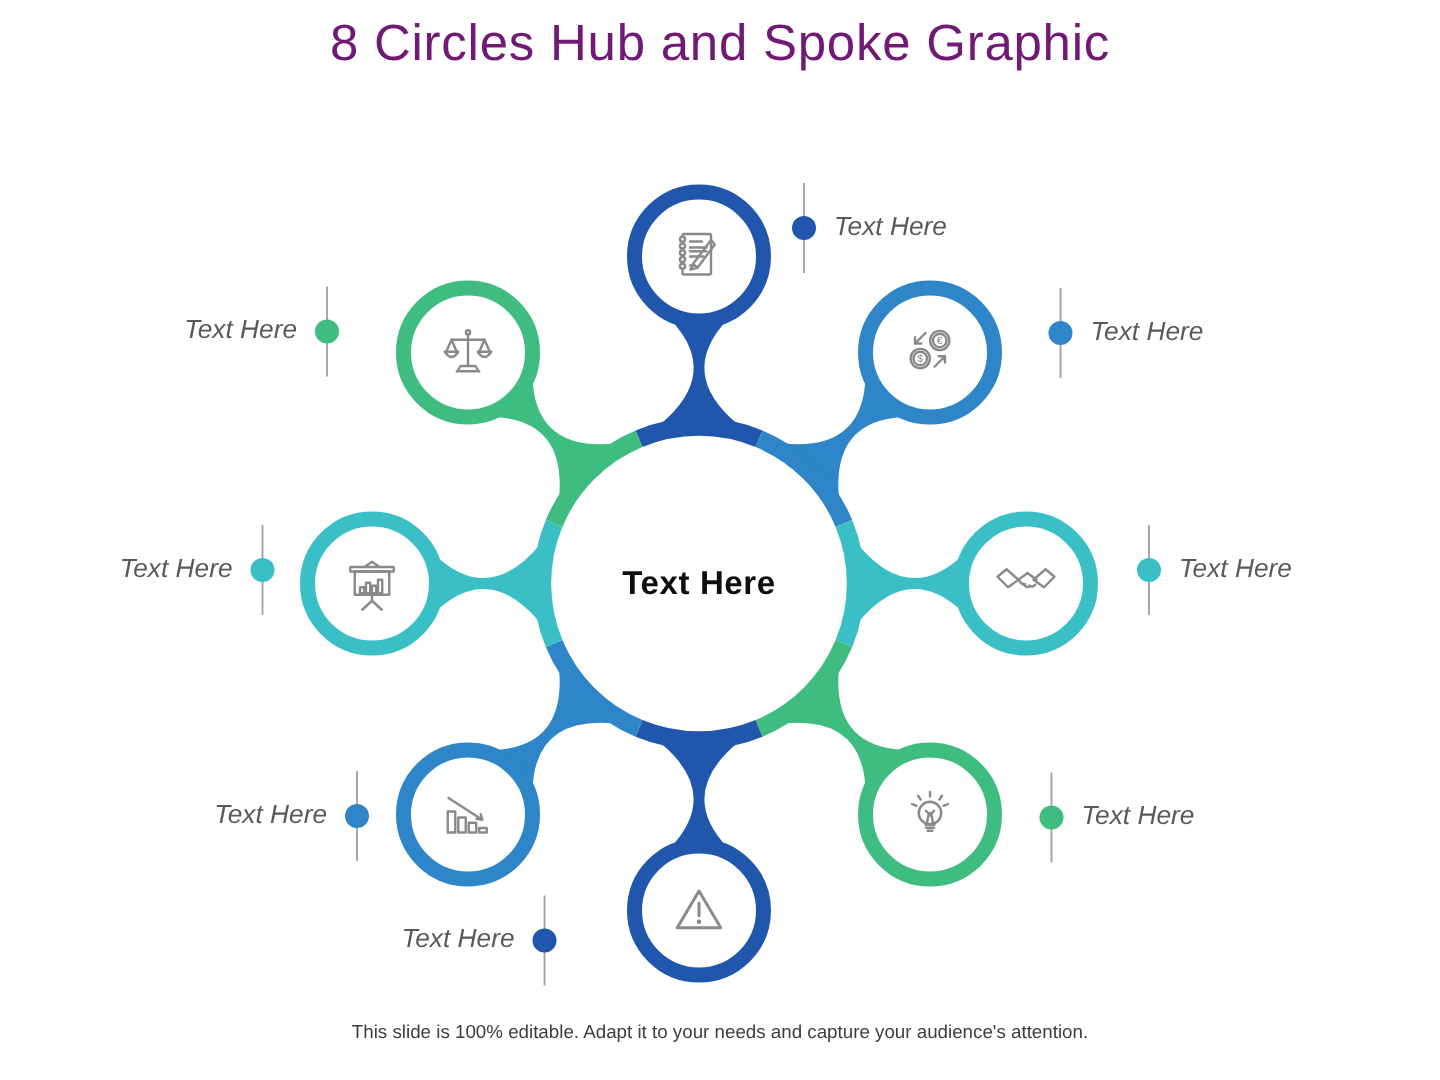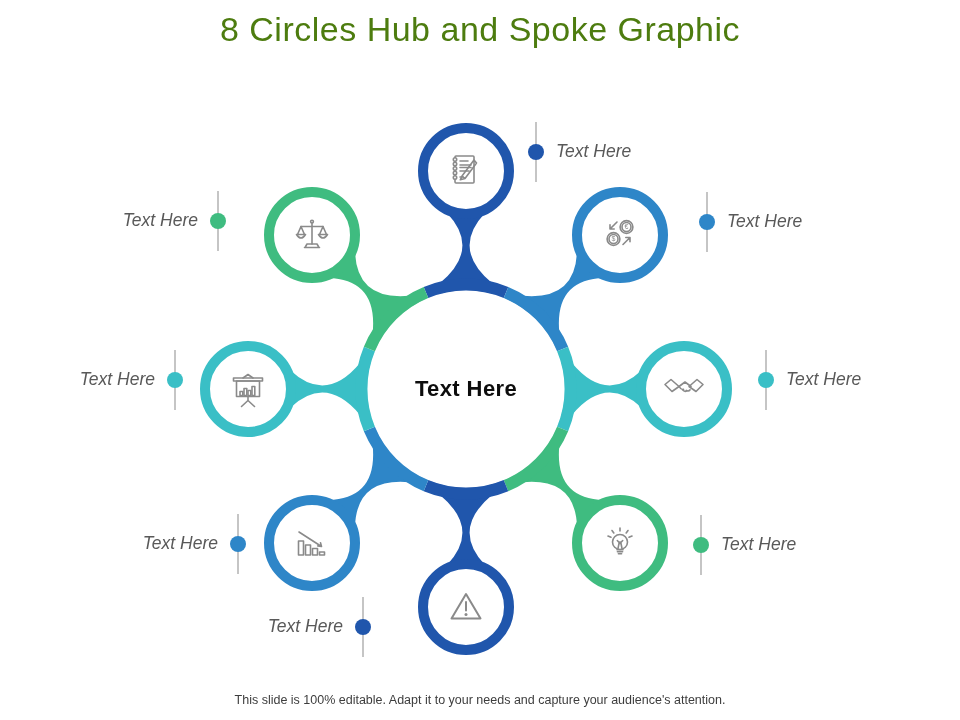--- a/index.html
+++ b/index.html
@@ -2,33 +2,33 @@
 <html><head>
 <meta charset="utf-8">
 <style>
   html,body{margin:0;padding:0;}
   body{
     width:960px;height:720px;position:relative;overflow:hidden;
     background:#ffffff;font-family:"Liberation Sans",sans-serif;
   }
   .slide-title{
     position:absolute;top:10px;left:0;width:100%;text-align:center;
-    font-size:34px;color:#4d7c0f;letter-spacing:0.5px;
+    font-size:34px;color:#701a75;letter-spacing:0.5px;
   }
   .diagram{position:absolute;left:0;top:0;}
   .node-label{
     position:absolute;font-style:italic;font-size:17.5px;color:#595959;
     transform:translateY(-54%);white-space:nowrap;
   }
   .hub-label{
     position:absolute;left:466px;top:389px;transform:translate(-50%,-50%);
     font-weight:bold;font-size:22px;color:#0d0d0d;letter-spacing:0.4px;
   }
   .footer-note{
-    position:absolute;bottom:13px;left:0;width:100%;text-align:center;
+    position:absolute;bottom:25px;left:0;width:100%;text-align:center;
     font-size:12.5px;color:#3d3d3d;
   }
   .icon{fill:none;stroke-width:1.6;stroke-linecap:round;stroke-linejoin:round;}
   .icon-fill{fill:#8a8a8a;stroke:none;font-family:"Liberation Sans",sans-serif;}
   .ring{fill:#ffffff;stroke-width:10;}
   .hub-seg{fill:none;stroke-width:12;}
   .conn-line{stroke-width:1.2;fill:none;}
 </style>
 </head>
 <body>

